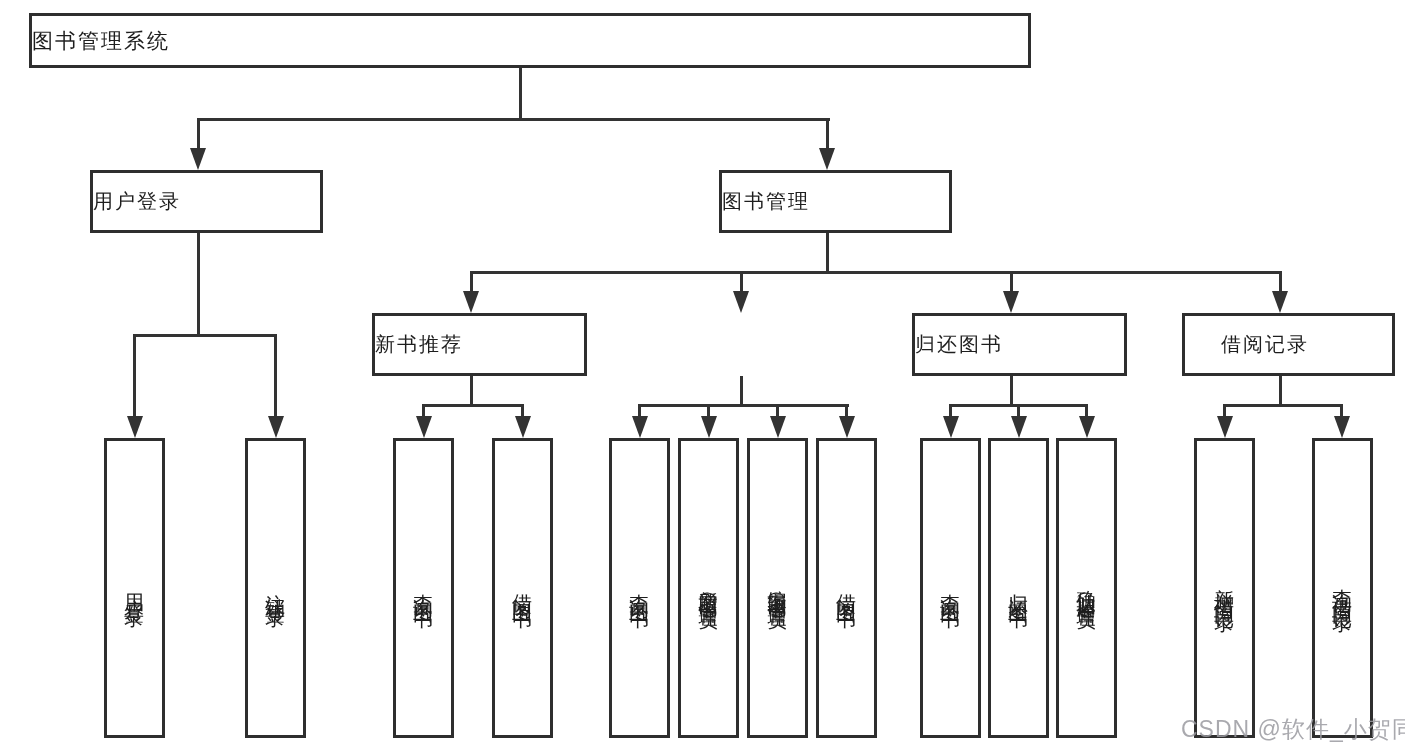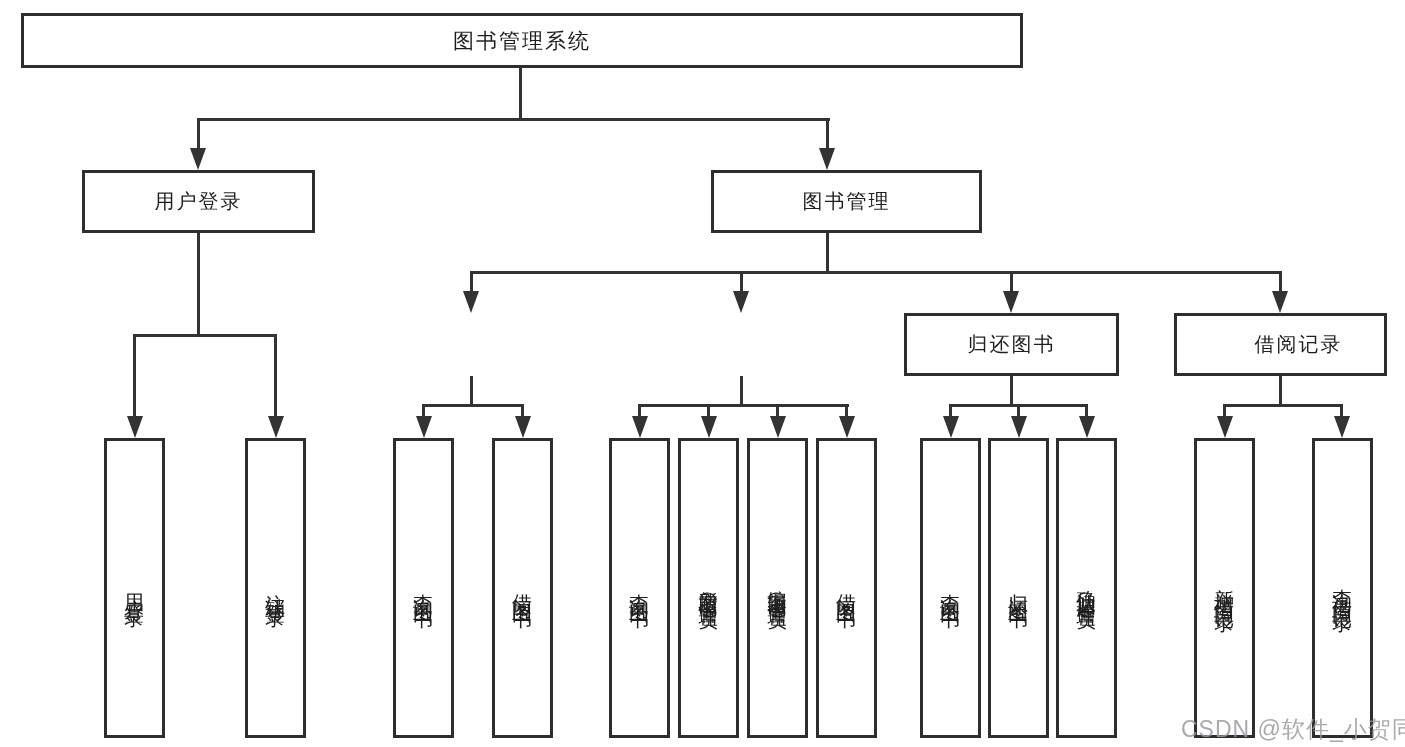--- a/index.html
+++ b/index.html
@@ -2,22 +2,22 @@
 <html><head>
 <meta charset="utf-8">
 <style>
   html,body{margin:0;padding:0;background:#ffffff;}
   #stage{
     position:relative;width:1405px;height:747px;background:#ffffff;overflow:hidden;
     font-family:"Liberation Sans","DejaVu Sans",sans-serif;color:#1e1e1e;
   }
   .b{ 
     position:absolute;background:#fff;border:3px solid #2e2e2e;box-sizing:border-box;
-    display:flex;align-items:center;justify-content:center;
-    font-size:20px;letter-spacing:2px;z-index:2;
+    display:flex;align-items:center;justify-content:flex-start;
+    font-size:20px;letter-spacing:2px;z-index:2;margin-left:8px;
   }
   .v{ 
     position:absolute;background:#fff;border:3px solid #2e2e2e;box-sizing:border-box;
     display:flex;align-items:center;justify-content:center;
     font-size:20px;z-index:2;
   }
   .v span{writing-mode:vertical-rl;text-orientation:mixed;letter-spacing:5px;line-height:1;}
   .l{position:absolute;background:#333333;z-index:1;}
   .a{position:absolute;width:0;height:0;z-index:1;
      border-left:8px solid transparent;border-right:8px solid transparent;
@@ -91,24 +91,27 @@
   <div class="l" style="left:1340px;top:404px;width:3px;height:14px;"></div>
   <div class="a" style="left:1334px;top:416px;"></div>
 
   <div class="b" style="left:21px;top:13px;width:1002px;height:55px;font-size:21px;">
     <span>图书管理系统</span>
   </div>
 
   <div class="b" style="left:82px;top:170px;width:233px;height:63px;">
     <span>用户登录</span>
   </div>
-  <div class="b" style="left:711px;top:170px;width:271px;height:63px;">
+  <div class="b" style="left:711px;top:170px;width:233px;height:63px;">
     <span>图书管理</span>
   </div>
 
+  <div class="b" style="left:364px;top:313px;width:215px;height:63px;">
+    <span>新书推荐</span>
+  </div>
   <div class="b" style="left:904px;top:313px;width:215px;height:63px;">
     <span>归还图书</span>
   </div>
   <div class="b" style="left:1174px;top:313px;width:213px;height:63px;padding-left:36px;">
     <span>借阅记录</span>
   </div>
 
   <div class="v" style="left:104px;top:438px;width:61px;height:300px;">
     <span>用户登录</span>
   </div>

